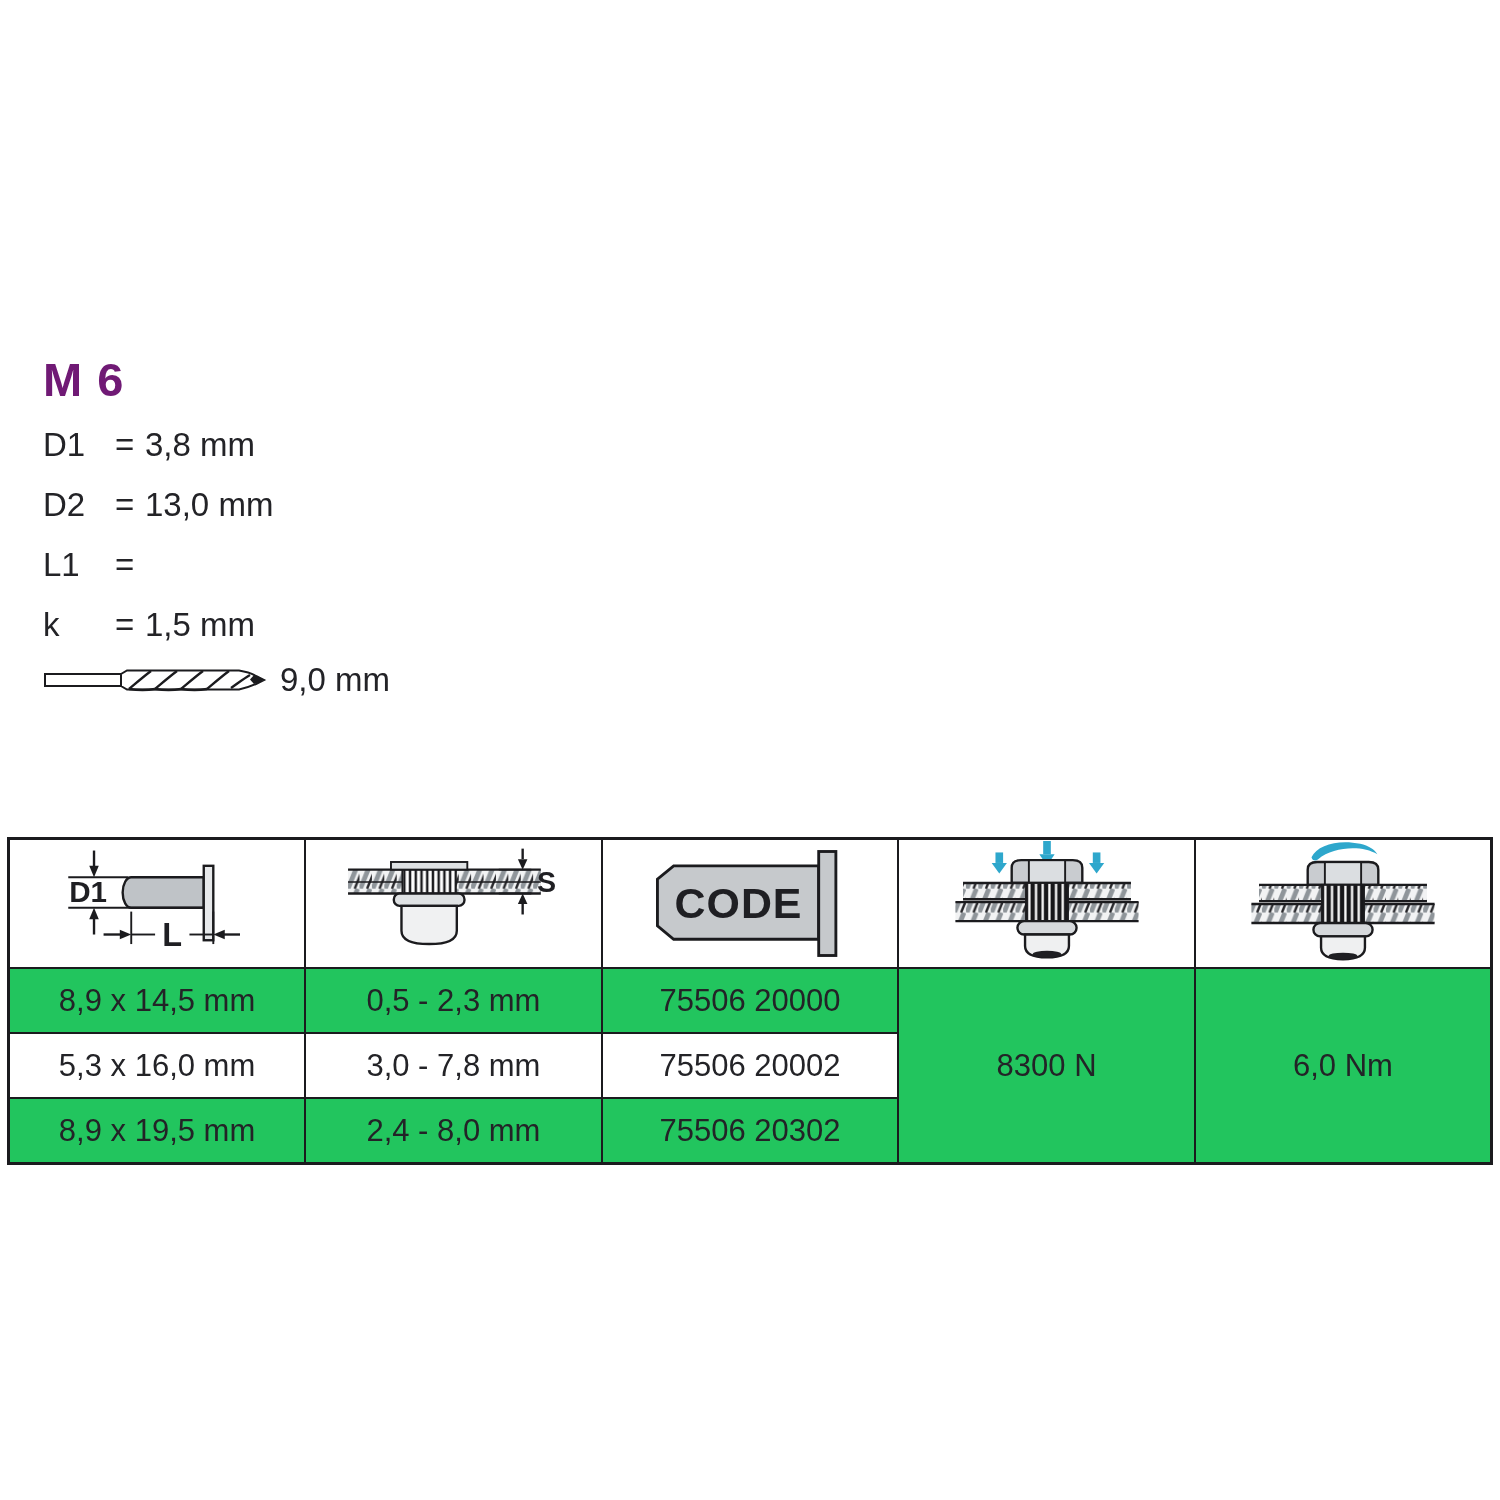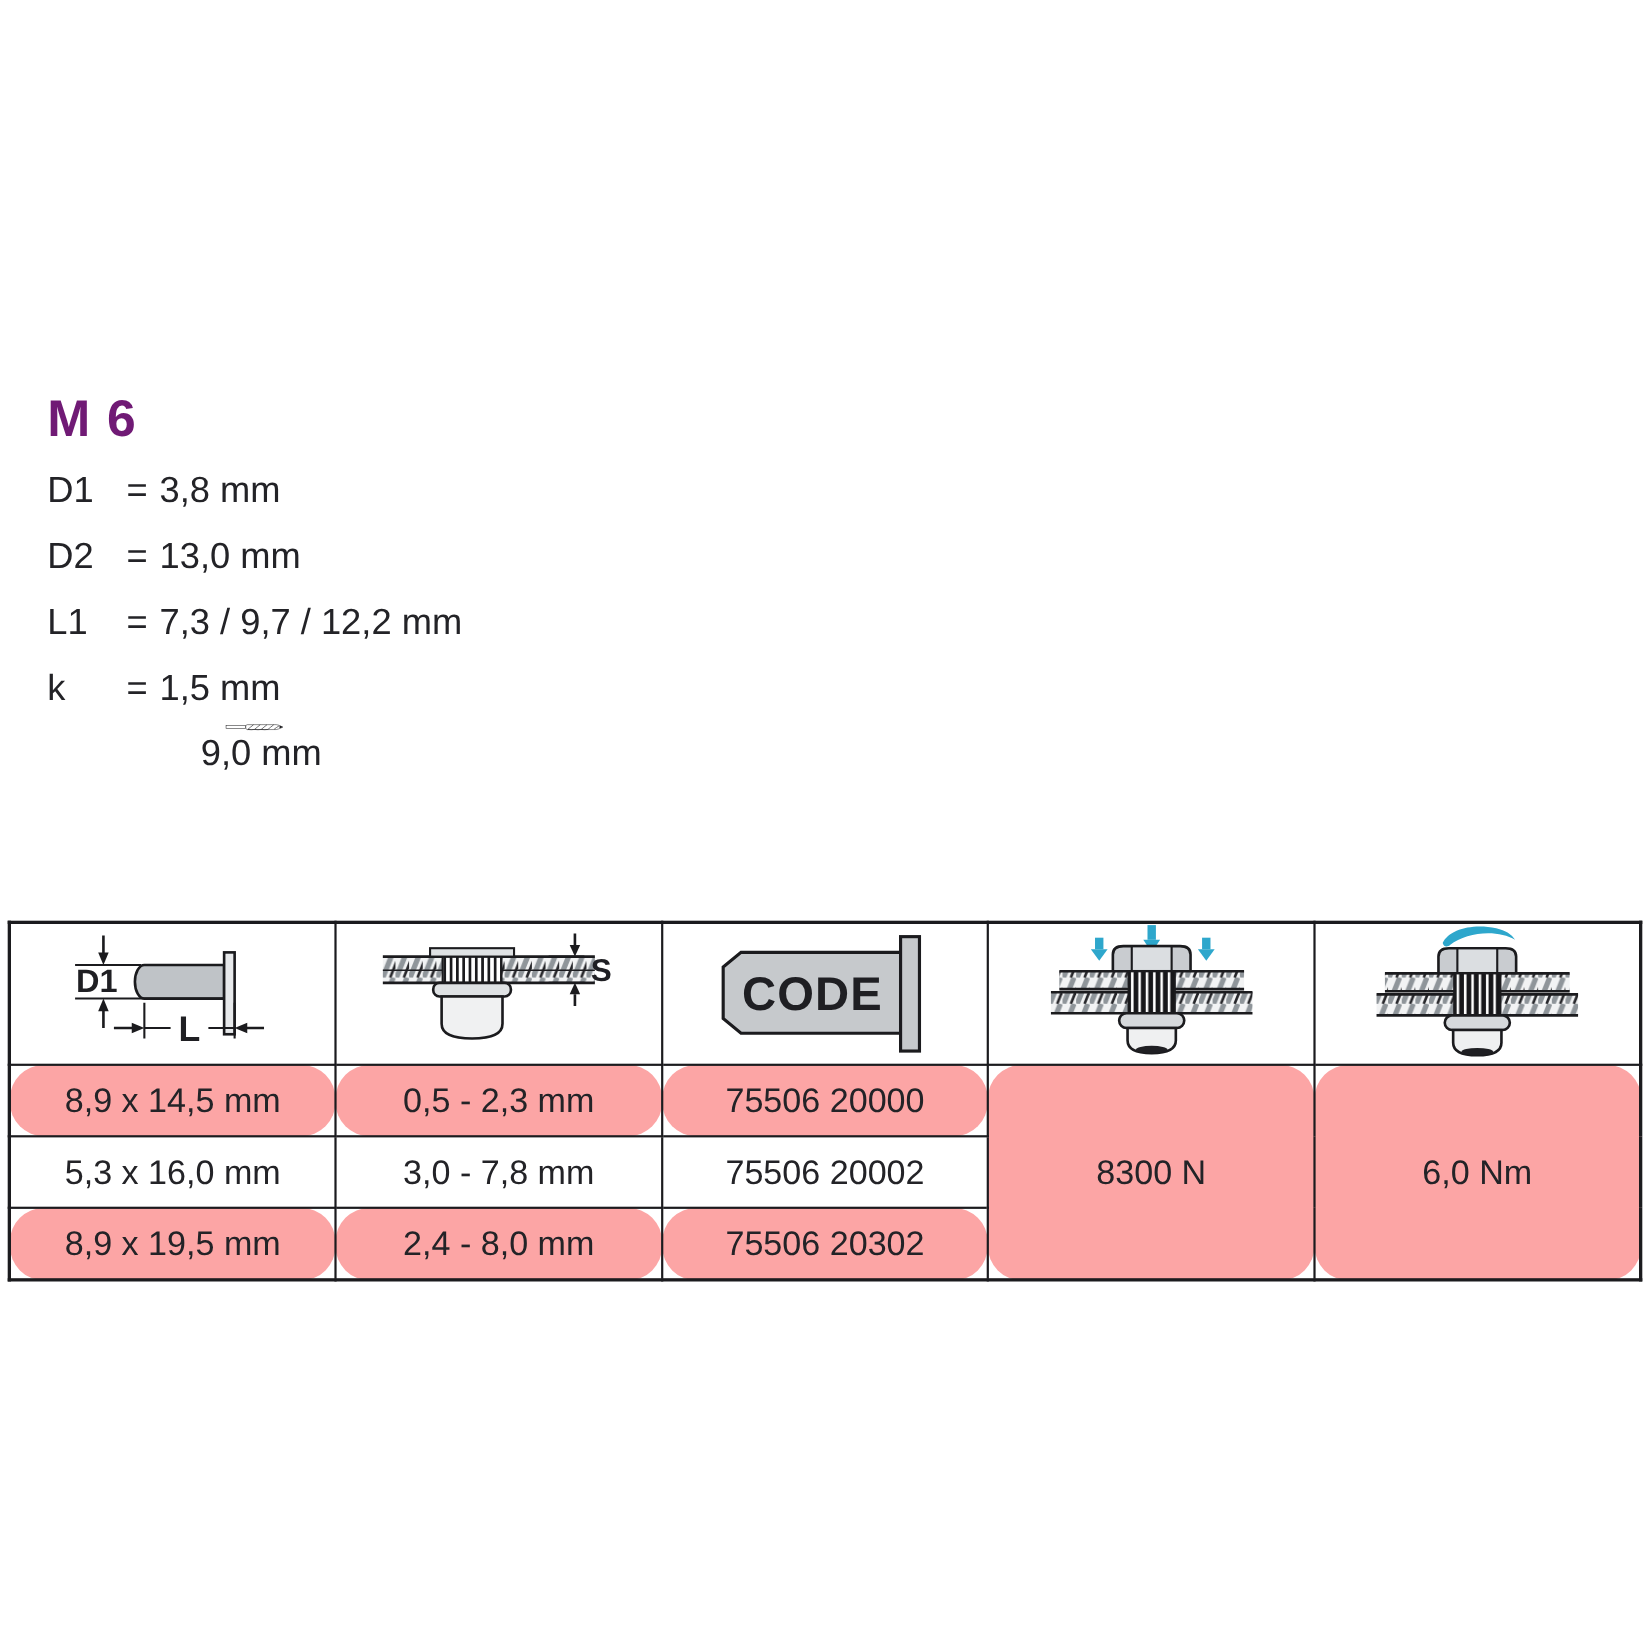--- a/index.html
+++ b/index.html
@@ -6,33 +6,33 @@
   body{
     width:1500px;height:1500px;background:#ffffff;position:relative;overflow:hidden;
     font-family:"Liberation Sans", sans-serif;color:#232327;
   }
   
   .specs{position:absolute;left:43px;top:352px;}
   .title{font-size:47px;font-weight:700;margin:0 0 8px 0;letter-spacing:1px;color:#701a75;}
   .spec-row{display:flex;align-items:center;height:60px;font-size:33px;}
   .spec-label{width:72px;flex:0 0 72px;}
   .spec-eq{width:30px;flex:0 0 30px;}
-  .drill-row{display:flex;align-items:center;height:46px;margin-top:2px;flex-direction:column;}
+  .drill-row{display:flex;align-items:center;height:46px;margin-top:2px;}
   .drill-row svg{display:block;}
   .drill-value{font-size:33px;margin-left:12px;}
   
   table.product{
     position:absolute;left:7px;top:837px;width:1486px;
     border-collapse:collapse;table-layout:fixed;
     border:3px solid #1b1b1e;
   }
   table.product th, table.product td{border:2px solid #1b1b1e;padding:0;}
   table.product th{height:127px;background:#ffffff;}
   table.product td{height:63px;text-align:center;vertical-align:middle;font-size:31px;font-weight:400;color:#232327;}
-  td.hl{background:#fca5a5;border-radius:31px;}
+  td.hl{background:#22c55e;}
   th svg{display:block;margin:0 auto;width:292px;height:125px;}
   svg text{fill:#1f1f23;font-family:"Liberation Sans", sans-serif;}
 </style>
 </head>
 <body>
 
 <div class="specs">
   <h1 class="title">M 6</h1>
 
   <div class="spec-row">
@@ -41,21 +41,20 @@
     <span class="spec-value">3,8 mm</span>
   </div>
   <div class="spec-row">
     <span class="spec-label">D2</span>
     <span class="spec-eq">=</span>
     <span class="spec-value">13,0 mm</span>
   </div>
   <div class="spec-row">
     <span class="spec-label">L1</span>
     <span class="spec-eq">=</span>
-    <span class="spec-value">7,3 / 9,7 / 12,2 mm</span>
   </div>
   <div class="spec-row">
     <span class="spec-label">k</span>
     <span class="spec-eq">=</span>
     <span class="spec-value">1,5 mm</span>
   </div>
 
   <div class="drill-row">
     <svg width="225" height="34" viewBox="0 0 225 34">
       <rect x="2" y="11" width="76" height="12" fill="#ffffff" stroke="#1b1b1e" stroke-width="2"></rect>

